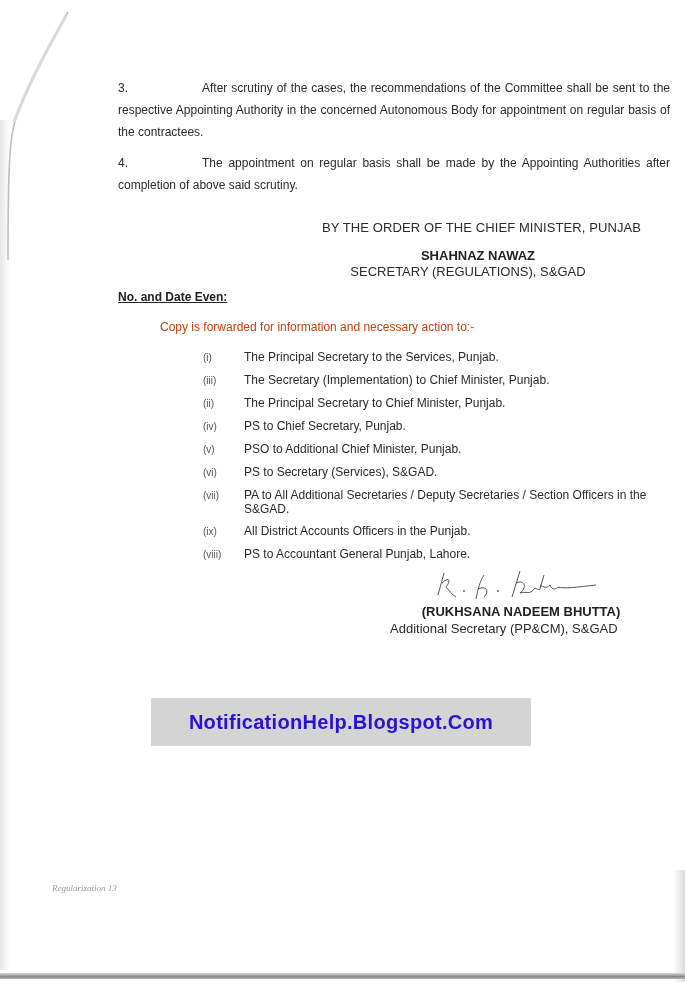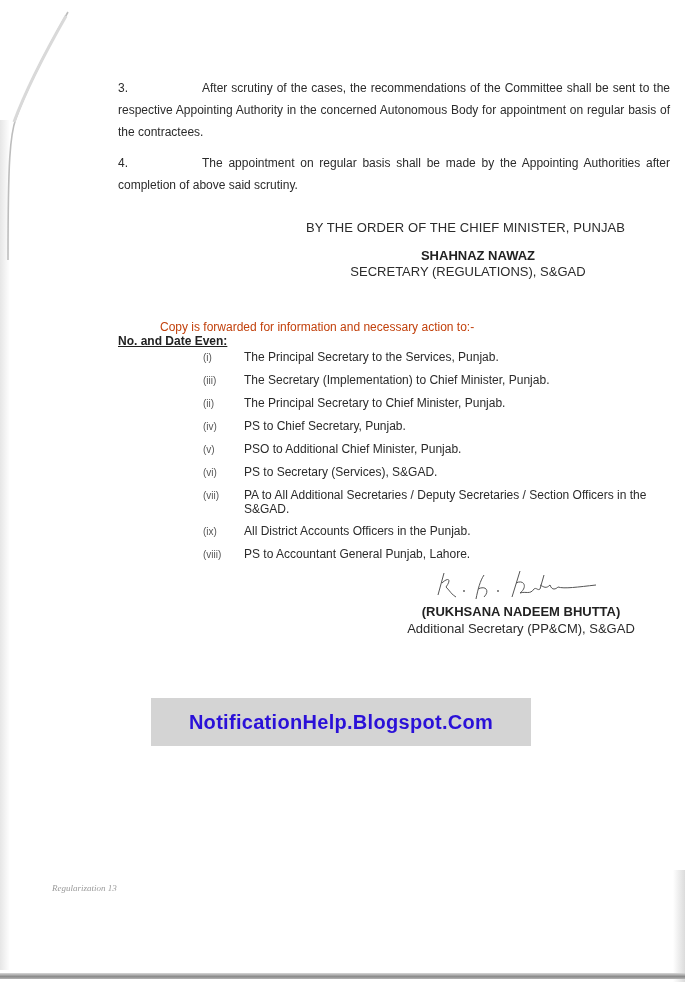--- a/index.html
+++ b/index.html
@@ -58,21 +58,21 @@
     }
     .para .num {
       display: inline-block;
       width: 84px;
     }
     .p3 { top: 77px; }
     .p4 { top: 152px; }
 
     .order-line {
       position: absolute;
-      left: 306px;
+      left: 322px;
       top: 220px;
       font-size: 13px;
       letter-spacing: 0.1px;
       color: #2b2b2b;
       white-space: nowrap;
     }
     .signer-name {
       position: absolute;
       left: 348px;
       width: 260px;
@@ -94,21 +94,20 @@
     }
 
     .no-date {
       position: absolute;
       left: 118px;
       top: 290px;
       font-size: 12px;
       font-weight: bold;
       color: #222;
       text-decoration: underline;
-      margin-top: 44px;
     }
     .copy-line {
       position: absolute;
       left: 160px;
       top: 320px;
       font-size: 12px;
       color: #c2410c;
     }
 
     .copy-list {
@@ -152,21 +151,20 @@
       text-align: center;
       font-size: 13px;
       font-weight: bold;
       color: #222;
     }
     .sign-title {
       position: absolute;
       left: 390px;
       width: 262px;
       top: 621px;
-      text-align: center;
       font-size: 13px;
       color: #2b2b2b;
       white-space: nowrap;
     }
 
     .banner {
       position: absolute;
       left: 151px;
       top: 698px;
       width: 380px;

